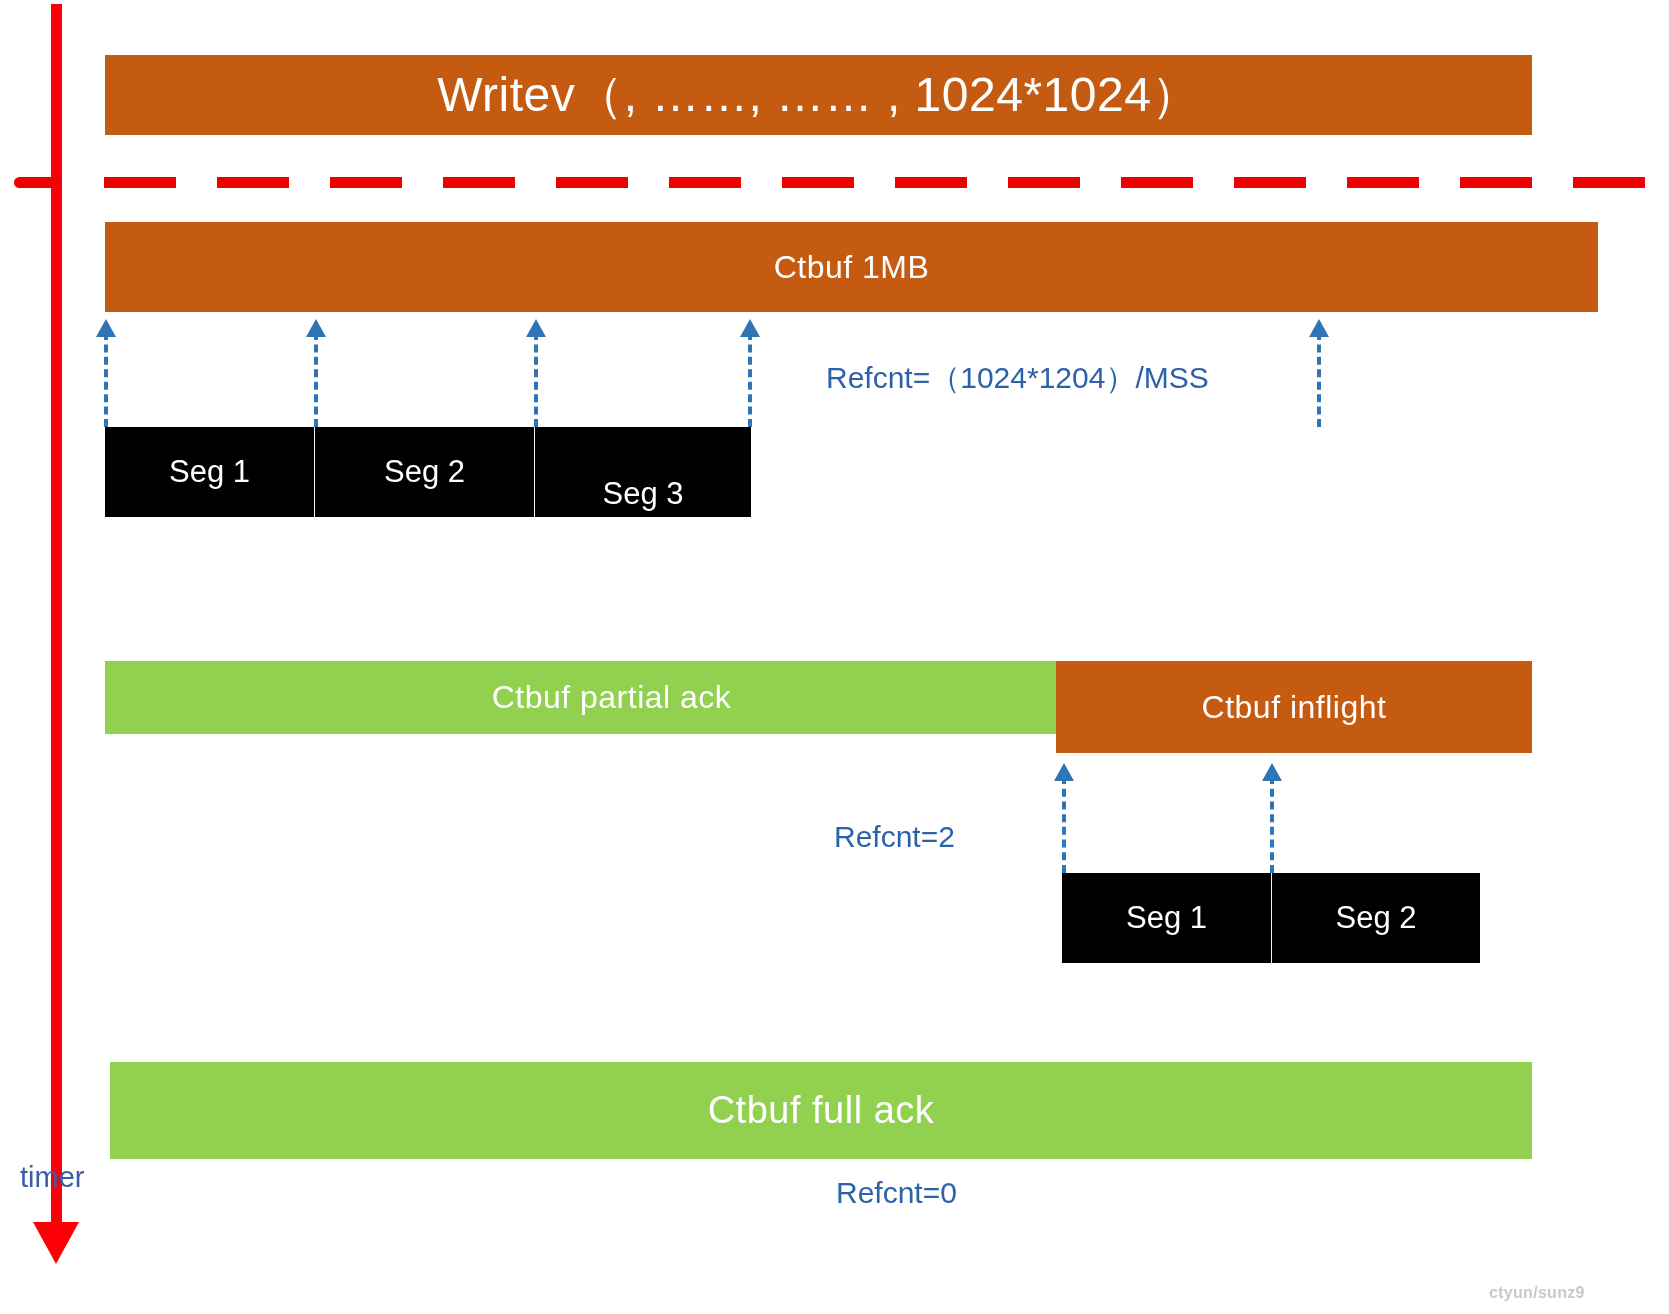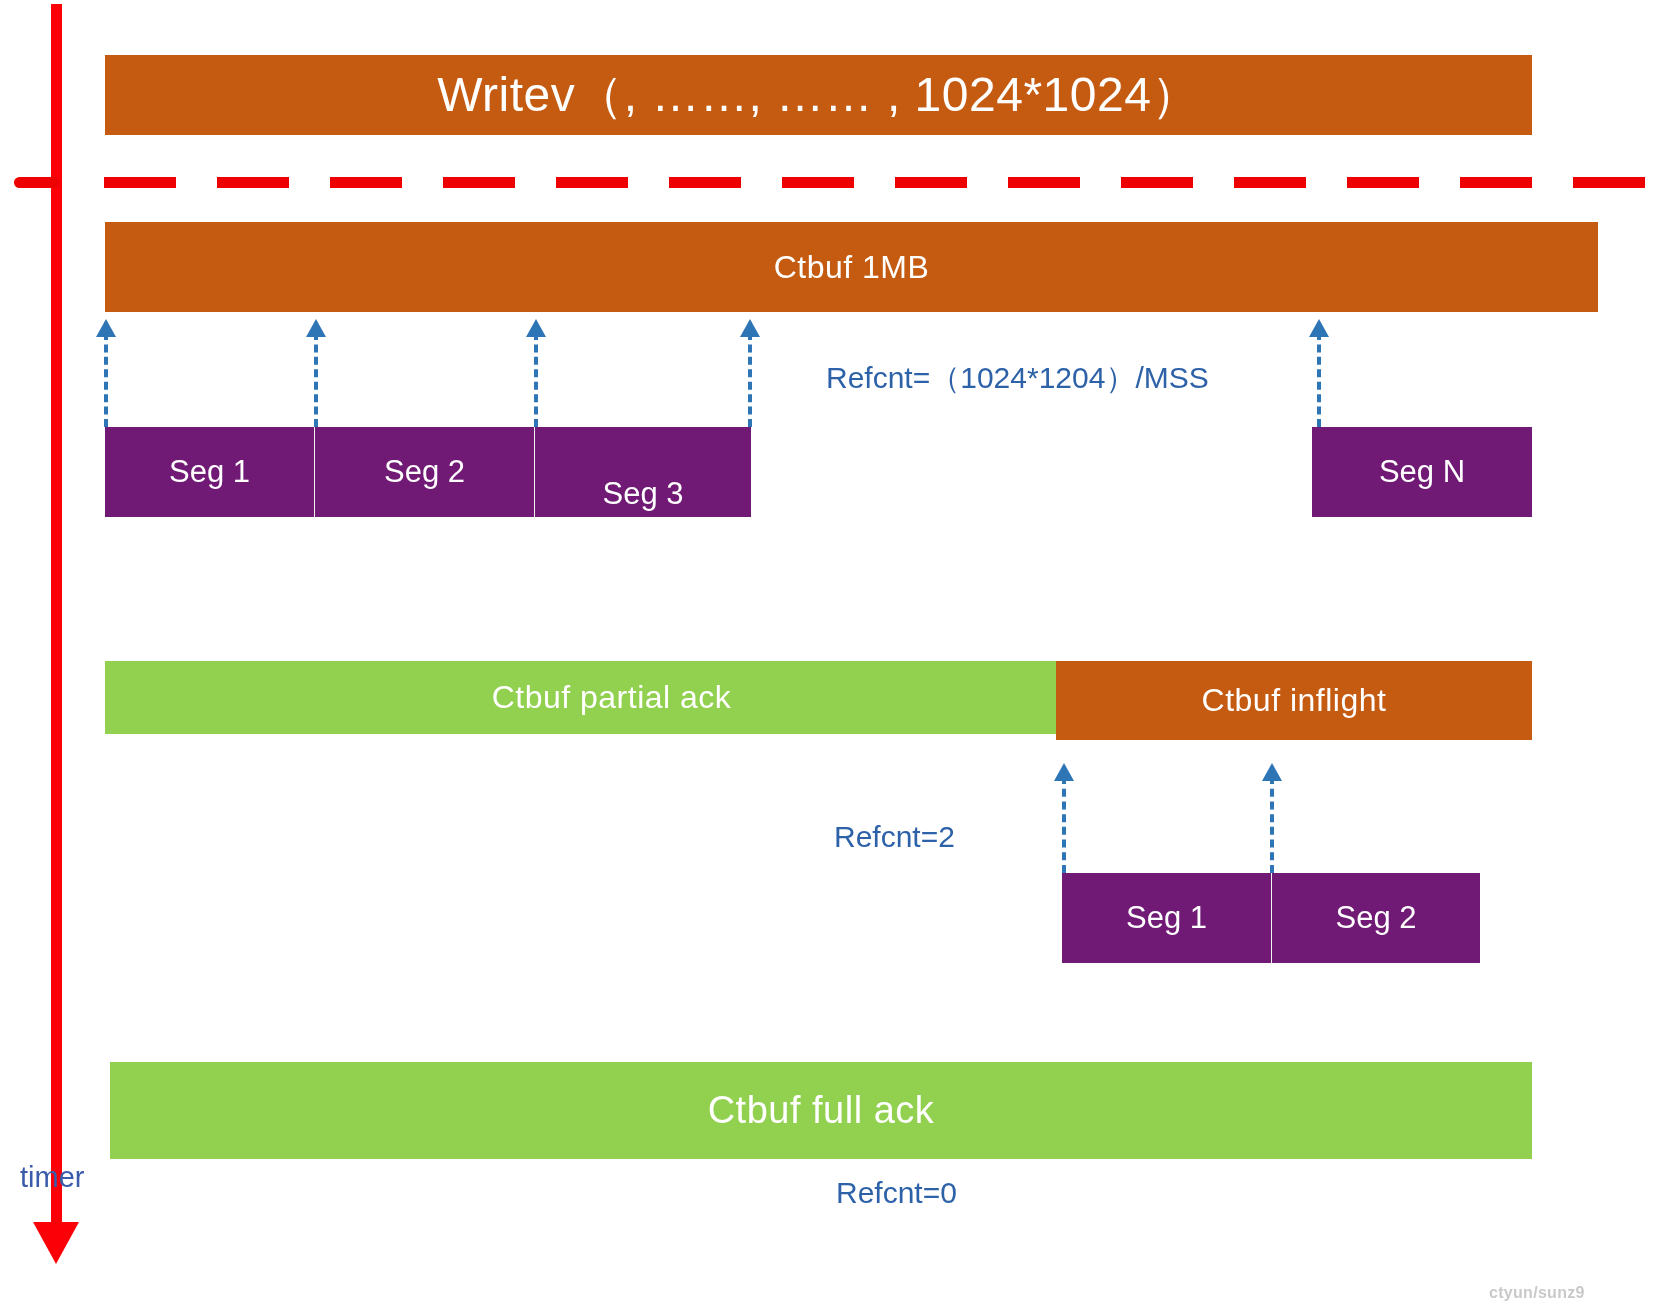--- a/index.html
+++ b/index.html
@@ -34,21 +34,21 @@
 
   .bar-label {
     color: #ffffff;
     font-weight: 400;
   }
 
   
   .segrow {
     position: absolute;
     display: flex;
-    background: #701a75;
+    background: #000000;
     box-sizing: border-box;
   }
   .seg {
     position: relative;
     box-sizing: border-box;
     display: flex;
     align-items: center;
     justify-content: center;
     color: #ffffff;
     font-size: 31px;
@@ -183,30 +183,25 @@
       <span>Seg 1</span>
     </div>
     <div class="seg" style="width:220px;">
       <span>Seg 2</span>
     </div>
     <div class="seg" style="width:216px;margin-top:44px;">
       <span>Seg 3</span>
     </div>
   </div>
 
-  <div class="segrow" style="left:1312px; top:427px; width:220px; height:90px;">
-    <div class="seg" style="width:220px;">
-      <span>Seg N</span>
-    </div>
-  </div>
 
   <div class="bar green" style="left:105px; top:661px; width:1013px; height:73px; font-size:32px;">
     <span class="bar-label">Ctbuf partial ack</span>
   </div>
-  <div class="bar orange" style="left:1056px; top:661px; width:476px; height:79px; font-size:32px;">
+  <div class="bar orange" style="left:1056px; top:661px; width:476px; height:92px; font-size:32px;">
     <span class="bar-label">Ctbuf inflight</span>
   </div>
 
   <div class="arrow" style="left:1062px; top:763px; height:110px;">
     <div class="head"></div>
     <div class="shaft"></div>
   </div>
   <div class="arrow" style="left:1270px; top:763px; height:110px;">
     <div class="head"></div>
     <div class="shaft"></div>

